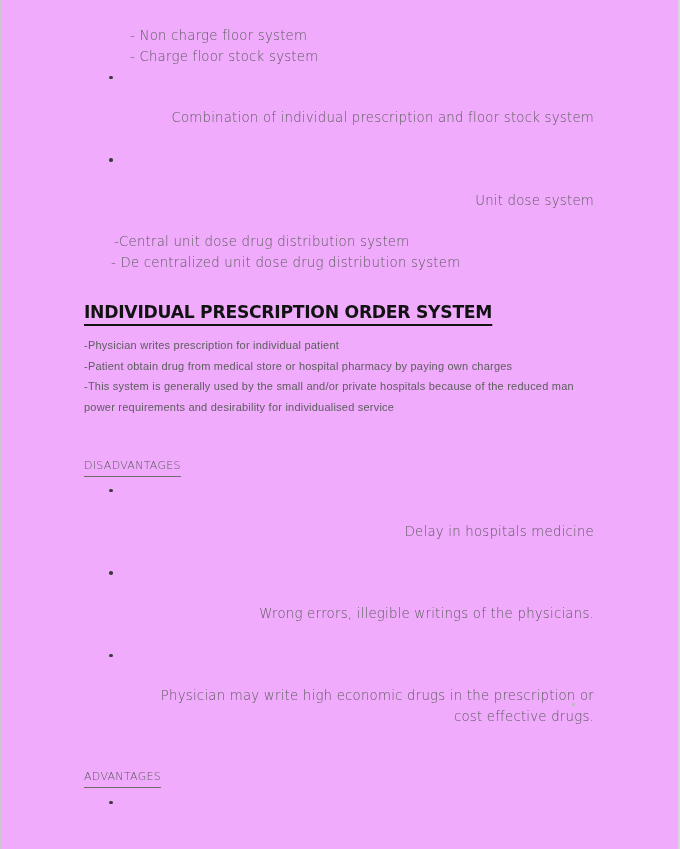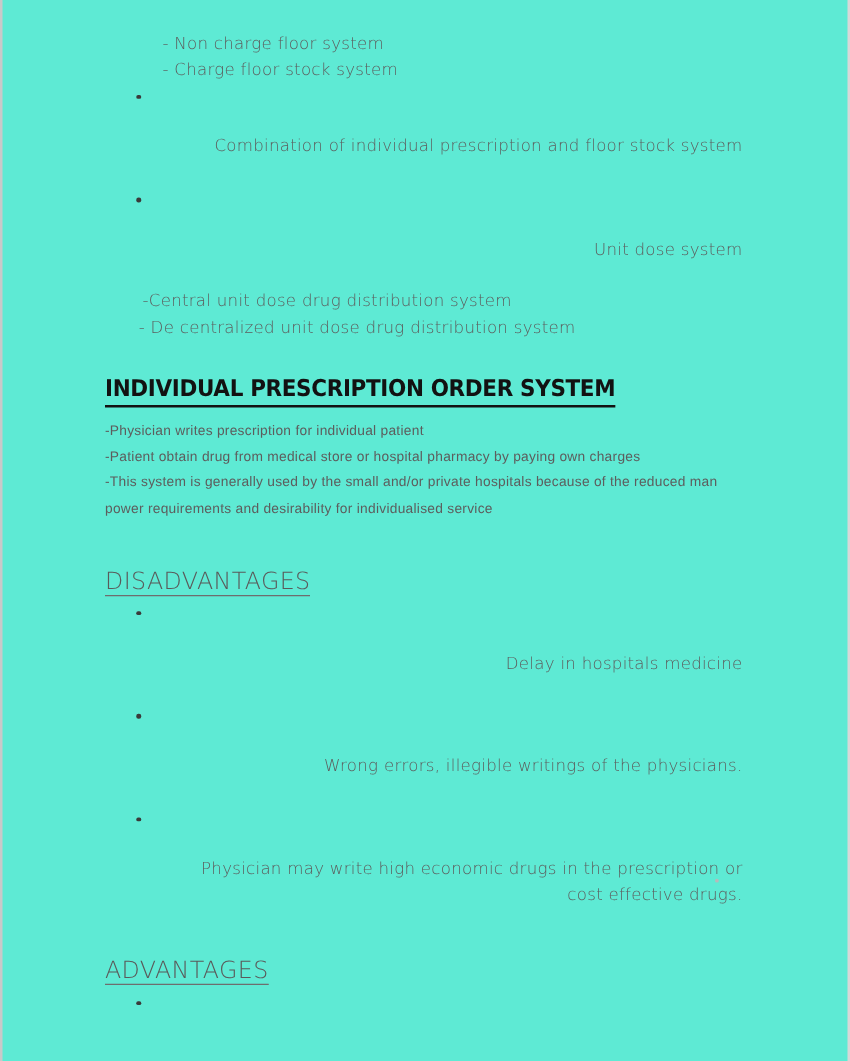--- a/index.html
+++ b/index.html
@@ -4,21 +4,21 @@
 <style>
   html, body {
     margin: 0;
     padding: 0;
     background: #ffffff;
   }
   .page {
     position: relative;
     width: 680px;
     height: 849px;
-    background: #5eead4;
+    background: #f0abfc;
     border-left: 2px solid #c9c9c9;
     border-right: 2px solid #d8d8d8;
     box-sizing: border-box;
     overflow: hidden;
     font-family: "DejaVu Sans", sans-serif;
   }
   .content {
     position: absolute;
     left: 82px;
     top: 26px;
@@ -88,21 +88,21 @@
     padding-bottom: 1px;
     transform: scaleX(0.93);
     transform-origin: left center;
     white-space: nowrap;
   }
 
   
   .u-heading {
     color: #5a5a5a;
     font-family: "DejaVu Sans", sans-serif;
-    font-size: 19px;
+    font-size: 11px;
     font-weight: 300;
     letter-spacing: 0.3px;
     line-height: 21px;
     display: inline-block;
     border-bottom: 1px solid #6e6e6e;
     padding-bottom: 0px;
     white-space: nowrap;
     margin-top: 18px;
   }
 

